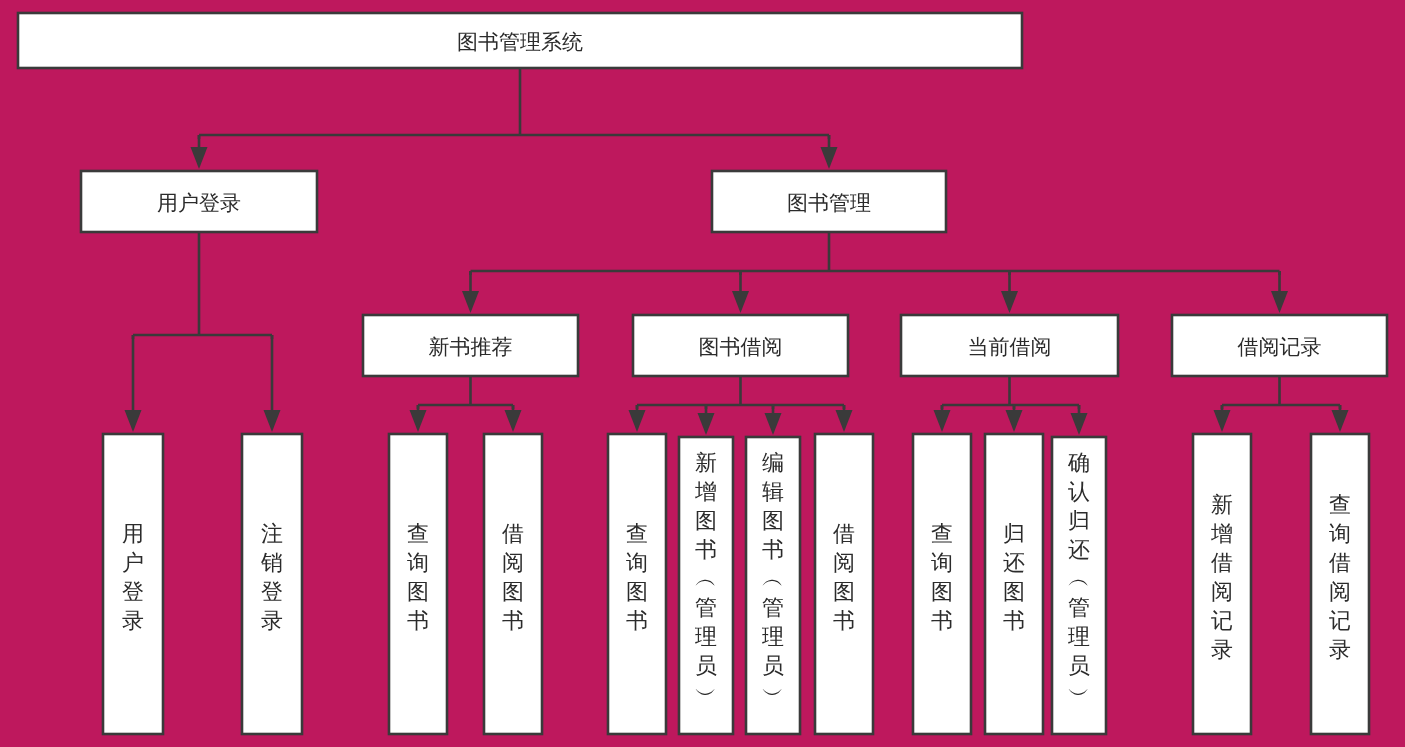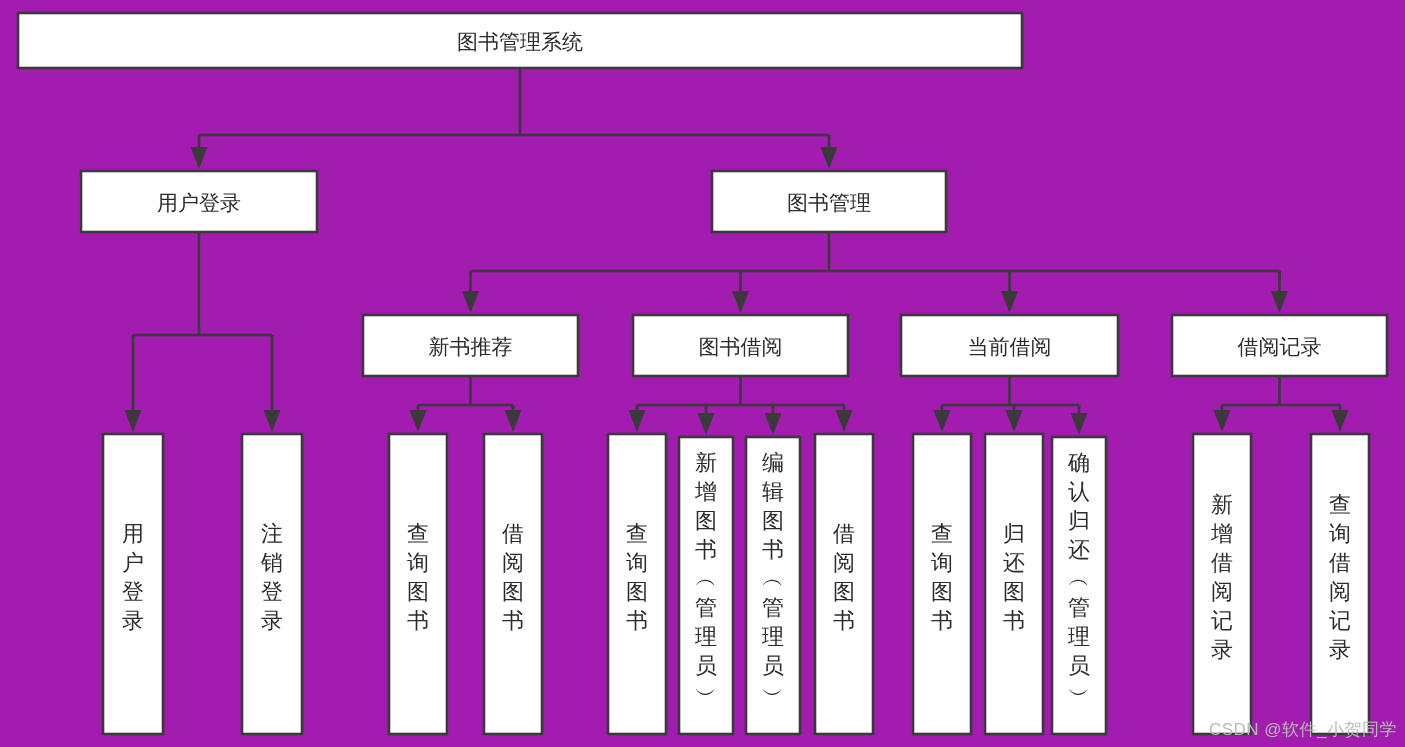--- a/index.html
+++ b/index.html
@@ -8,21 +8,21 @@
     padding: 0;
     background: #ffffff;
   }
   body {
     font-family: "Liberation Sans", "DejaVu Sans", sans-serif;
   }
   #diagram-root {
     position: relative;
     width: 1405px;
     height: 747px;
-    background: #a21caf;
+    background: #be185d;
     overflow: hidden;
   }
   svg#flow-svg {
     position: absolute;
     left: 0;
     top: 0;
     width: 1405px;
     height: 747px;
     display: block;
   }
@@ -221,15 +221,14 @@
           <rect x="1193" y="434" width="58" height="300" class="node-box"></rect>
           <text class="node-label-vertical" font-size="22" x="1222" y="511.5"><tspan x="1222" dy="0">新</tspan><tspan x="1222" dy="29">增</tspan><tspan x="1222" dy="29">借</tspan><tspan x="1222" dy="29">阅</tspan><tspan x="1222" dy="29">记</tspan><tspan x="1222" dy="29">录</tspan></text>
         </g>
         <g>
           <rect x="1311" y="434" width="58" height="300" class="node-box"></rect>
           <text class="node-label-vertical" font-size="22" x="1340" y="511.5"><tspan x="1340" dy="0">查</tspan><tspan x="1340" dy="29">询</tspan><tspan x="1340" dy="29">借</tspan><tspan x="1340" dy="29">阅</tspan><tspan x="1340" dy="29">记</tspan><tspan x="1340" dy="29">录</tspan></text>
         </g>
       </g>
   </svg>
 
-  <div class="watermark">CSDN @软件_小贺同学</div>
 
 </div>
 
 </body></html>

